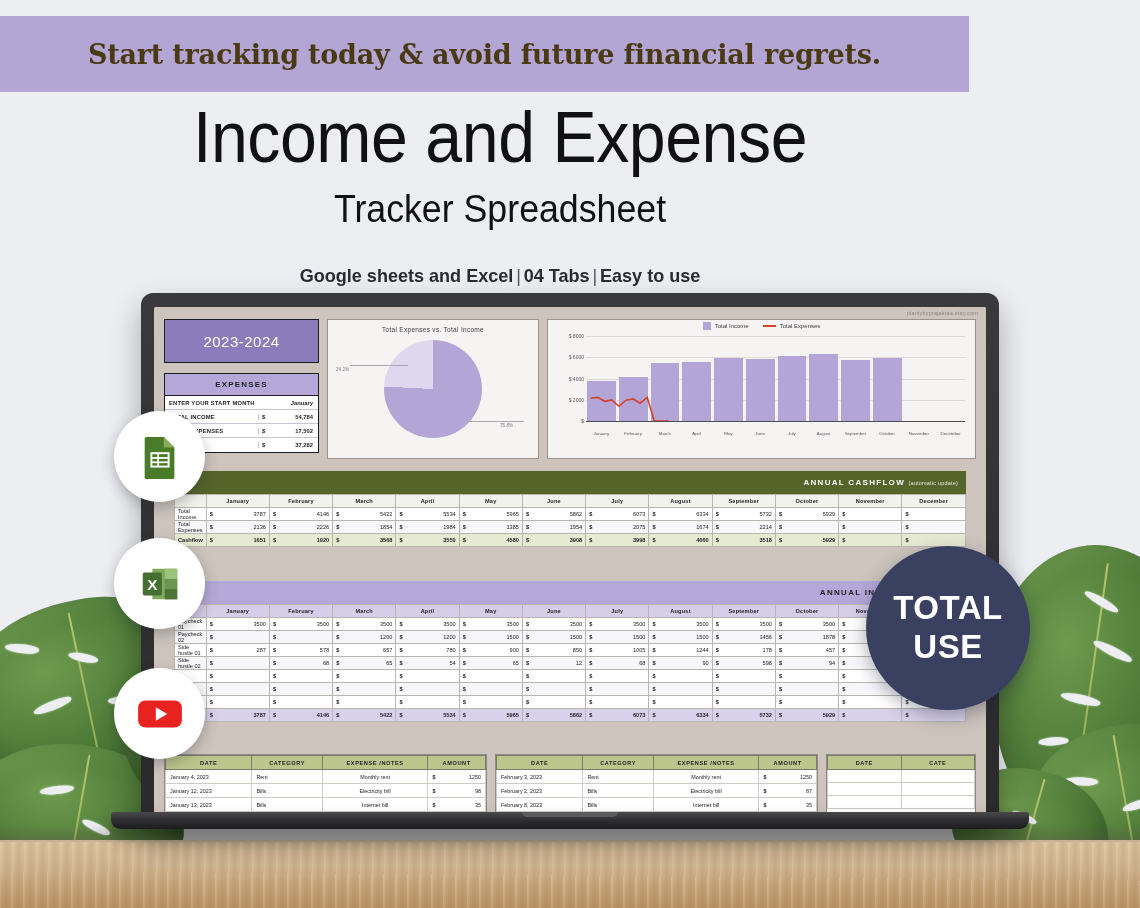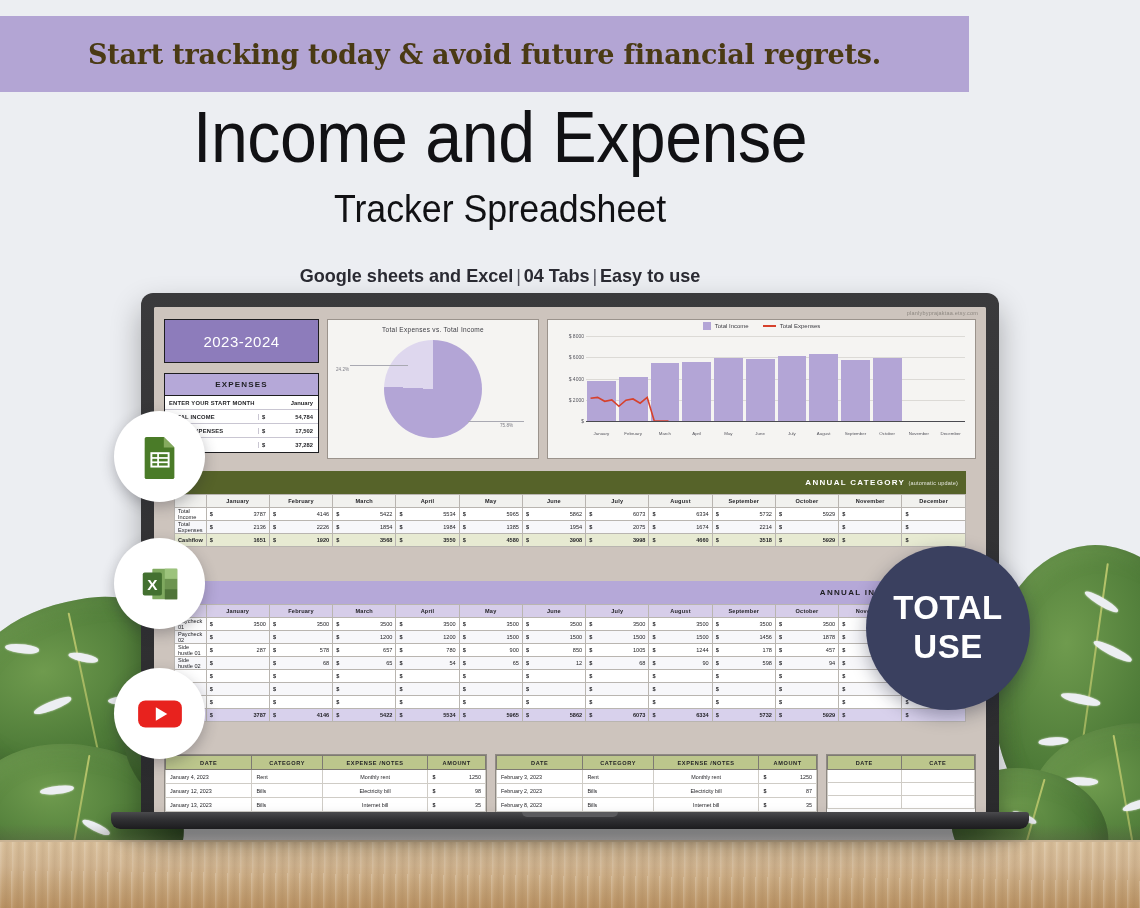--- a/index.html
+++ b/index.html
@@ -372,21 +372,21 @@
                   <span>October</span>
                   <span>November</span>
                   <span>December</span>
                 </div>
             </div>
           </div>
         </div>
 
         <div class="band cashflow" style="position:absolute; left:10px; top:158px; right:10px;">
           <div class="band-head">
-            <span>ANNUAL  CATEGORY</span>
+            <span>ANNUAL  CASHFLOW</span>
             <span class="note">(automatic update)</span>
           </div>
           <table class="grid-table" id="cashflowTable">
               <thead>
                 <tr>
                   <th class="rowname"></th>
                   <th colspan="2">January</th>
                   <th colspan="2">February</th>
                   <th colspan="2">March</th>
                   <th colspan="2">April</th>

